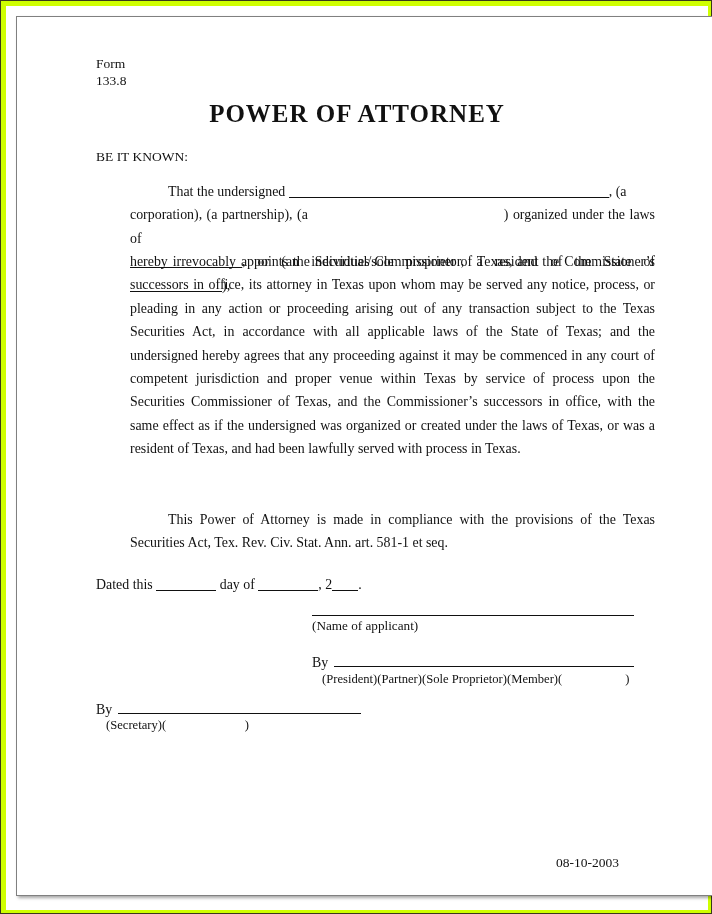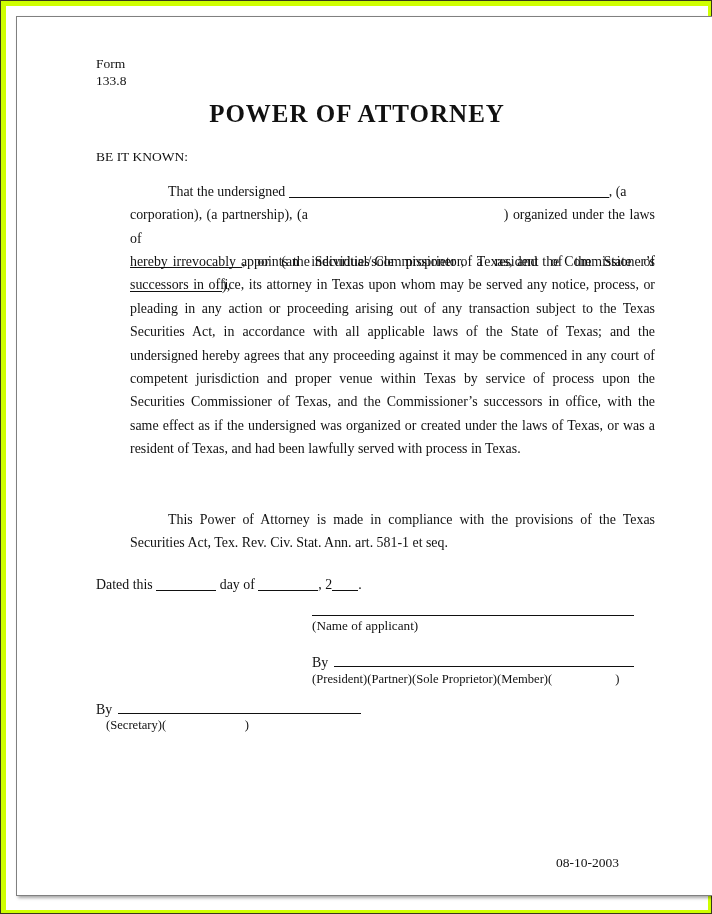--- a/index.html
+++ b/index.html
@@ -151,20 +151,21 @@
     padding-right: 6px;
   }
   #sig-rule-by1 {
     flex: 1 1 auto;
     height: 0;
     border-top: 1.4px solid #111111;
     margin-bottom: 3px;
   }
   #sig-label-by1 {
     margin-top: 1px;
+    margin-left: 10px;
     font-size: 12.6px;
     line-height: 16px;
     white-space: pre;
   }
 
   
   #sig-block-secretary {
     left: 79px;
     top: 685px;
     width: 265px;

